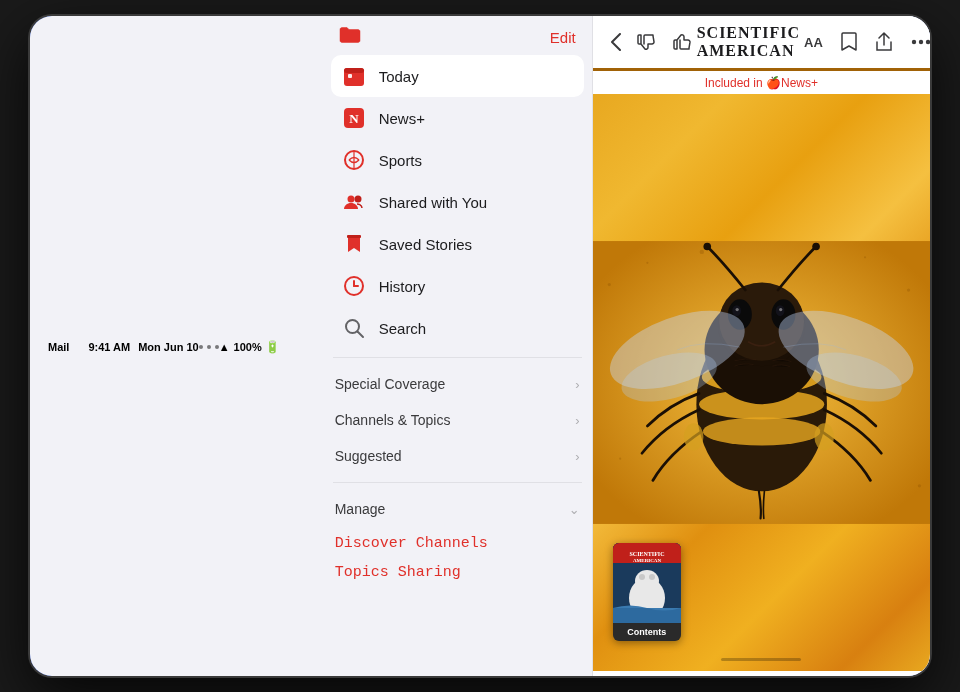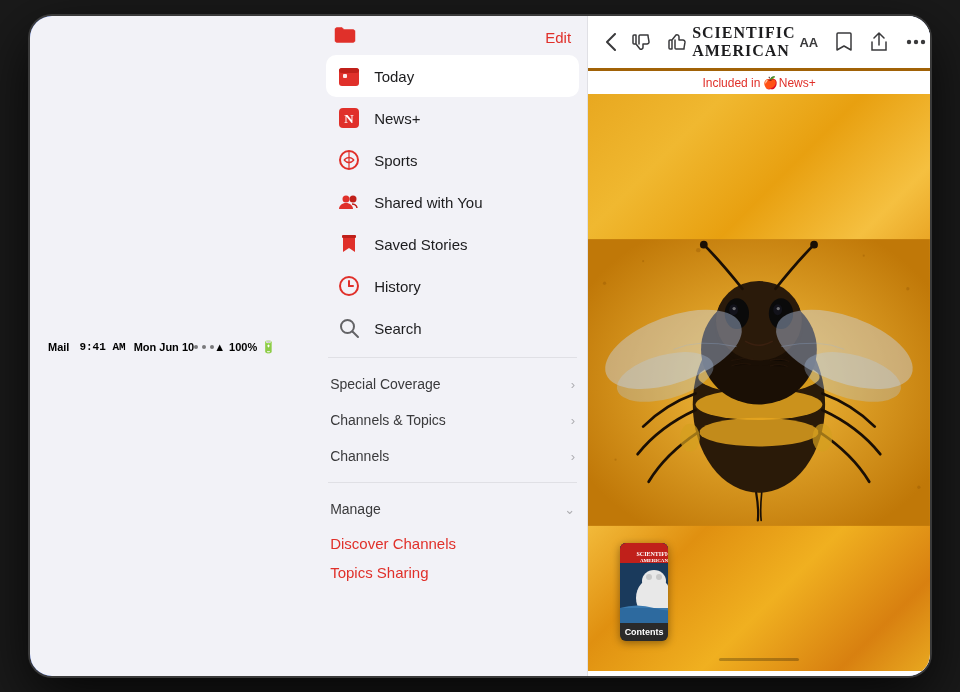--- a/index.html
+++ b/index.html
@@ -153,20 +153,21 @@
       align-items: center;
       justify-content: space-between;
       padding: 10px 12px;
       cursor: pointer;
       font-size: 14px;
       color: #3a3a3c;
     }
 
     .manage-links {
       padding: 2px 12px 10px 12px;
+      font-family: Liberation Mono, monospace;
     }
 
     .manage-link {
       display: block;
       padding: 6px 0;
       color: #e0302a;
       font-size: 15px;
       cursor: pointer;
     }
 
@@ -267,22 +268,22 @@
       top: 0; left: 0; right: 0; bottom: 0;
       display: flex;
       align-items: center;
       justify-content: center;
     }
 
     
     .contents-thumb {
       position: absolute;
       bottom: 30px;
-      left: 32px;
-      width: 48px;
+      left: 20px;
+      width: 68px;
       background: #2a2a2a;
       border-radius: 6px;
       overflow: hidden;
       box-shadow: 0 2px 8px rgba(0,0,0,0.4);
       cursor: pointer;
     }
 
     .contents-thumb-image {
       width: 100%;
       height: 80px;
@@ -337,21 +338,21 @@
     }
   </style>
 </head>
 <body>
 
 <div class="ipad-frame">
 
   <div class="status-bar">
     <div class="status-left">
       <span>Mail</span>
-      <span style="margin-left:6px;font-family:Liberation Mono, monospace;">9:41 AM</span>
+      <span style="margin-left:15px;">9:41 AM</span>
       <span style="margin-left:4px;">Mon Jun 10</span>
     </div>
     <div class="status-center">
       <div class="three-dots">
         <span></span>
           <span></span>
           <span></span>
       </div>
     </div>
     <div class="status-right">
@@ -458,21 +459,21 @@
       <div>
         <div class="section-item">
           <span>Special Coverage</span>
           <span class="chevron">›</span>
         </div>
         <div class="section-item">
           <span>Channels &amp; Topics</span>
           <span class="chevron">›</span>
         </div>
         <div class="section-item">
-          <span>Channels</span>
+          <span>Suggested</span>
           <span class="chevron">›</span>
         </div>
       </div>
 
       <div class="sidebar-divider"></div>
 
       <div>
         <div class="manage-section">
           <span>Manage</span>
           <span class="section-chevron-down">⌄</span>

